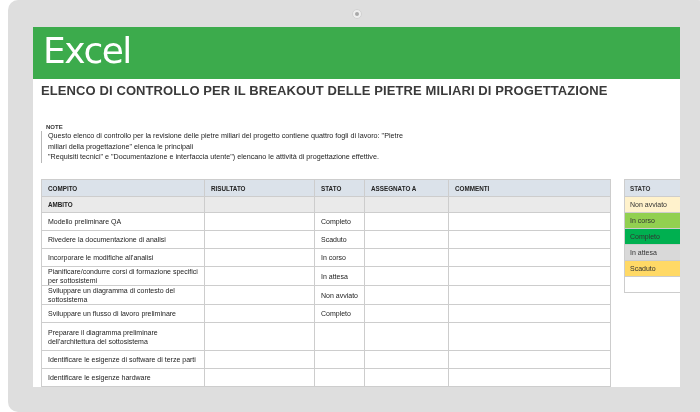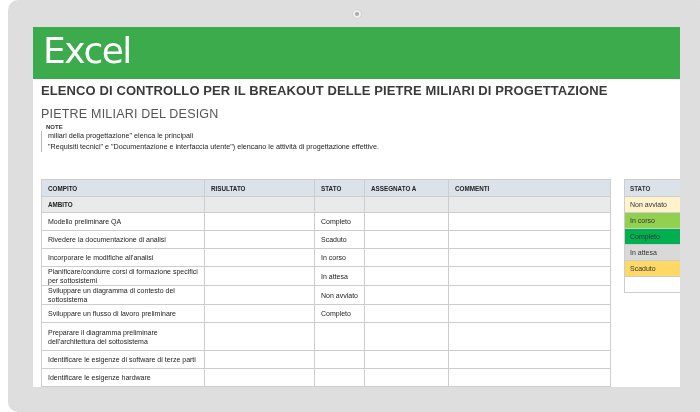--- a/index.html
+++ b/index.html
@@ -78,24 +78,24 @@
 <body>
 
 <div class="device">
   <div class="camera"></div>
   <div class="screen">
     <div class="banner">
       <div class="banner-title">Excel</div>
     </div>
 
     <div class="doc-title">ELENCO DI CONTROLLO PER IL BREAKOUT DELLE PIETRE MILIARI DI PROGETTAZIONE</div>
-    <div class="doc-subtitle">PIETRE MILIARI DEL DESIGN</div>
 
     <div class="note-label">NOTE</div>
     <div class="note-body">
+      <div>Questo elenco di controllo per la revisione delle pietre miliari del progetto contiene quattro fogli di lavoro: "Pietre</div>
       <div>miliari della progettazione" elenca le principali</div>
       <div>"Requisiti tecnici" e "Documentazione e interfaccia utente") elencano le attività di progettazione effettive.</div>
     </div>
 
     <table class="main">
       <colgroup>
         <col style="width:163px">
           <col style="width:110px">
           <col style="width:50px">
           <col style="width:84px">

